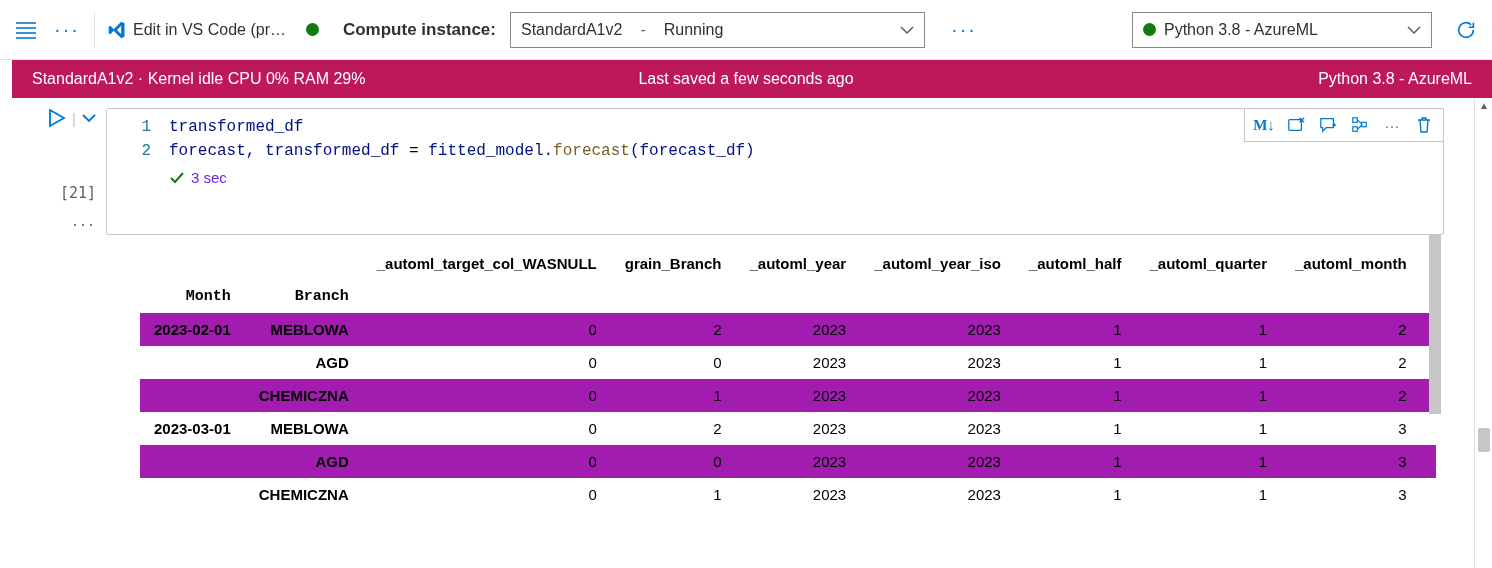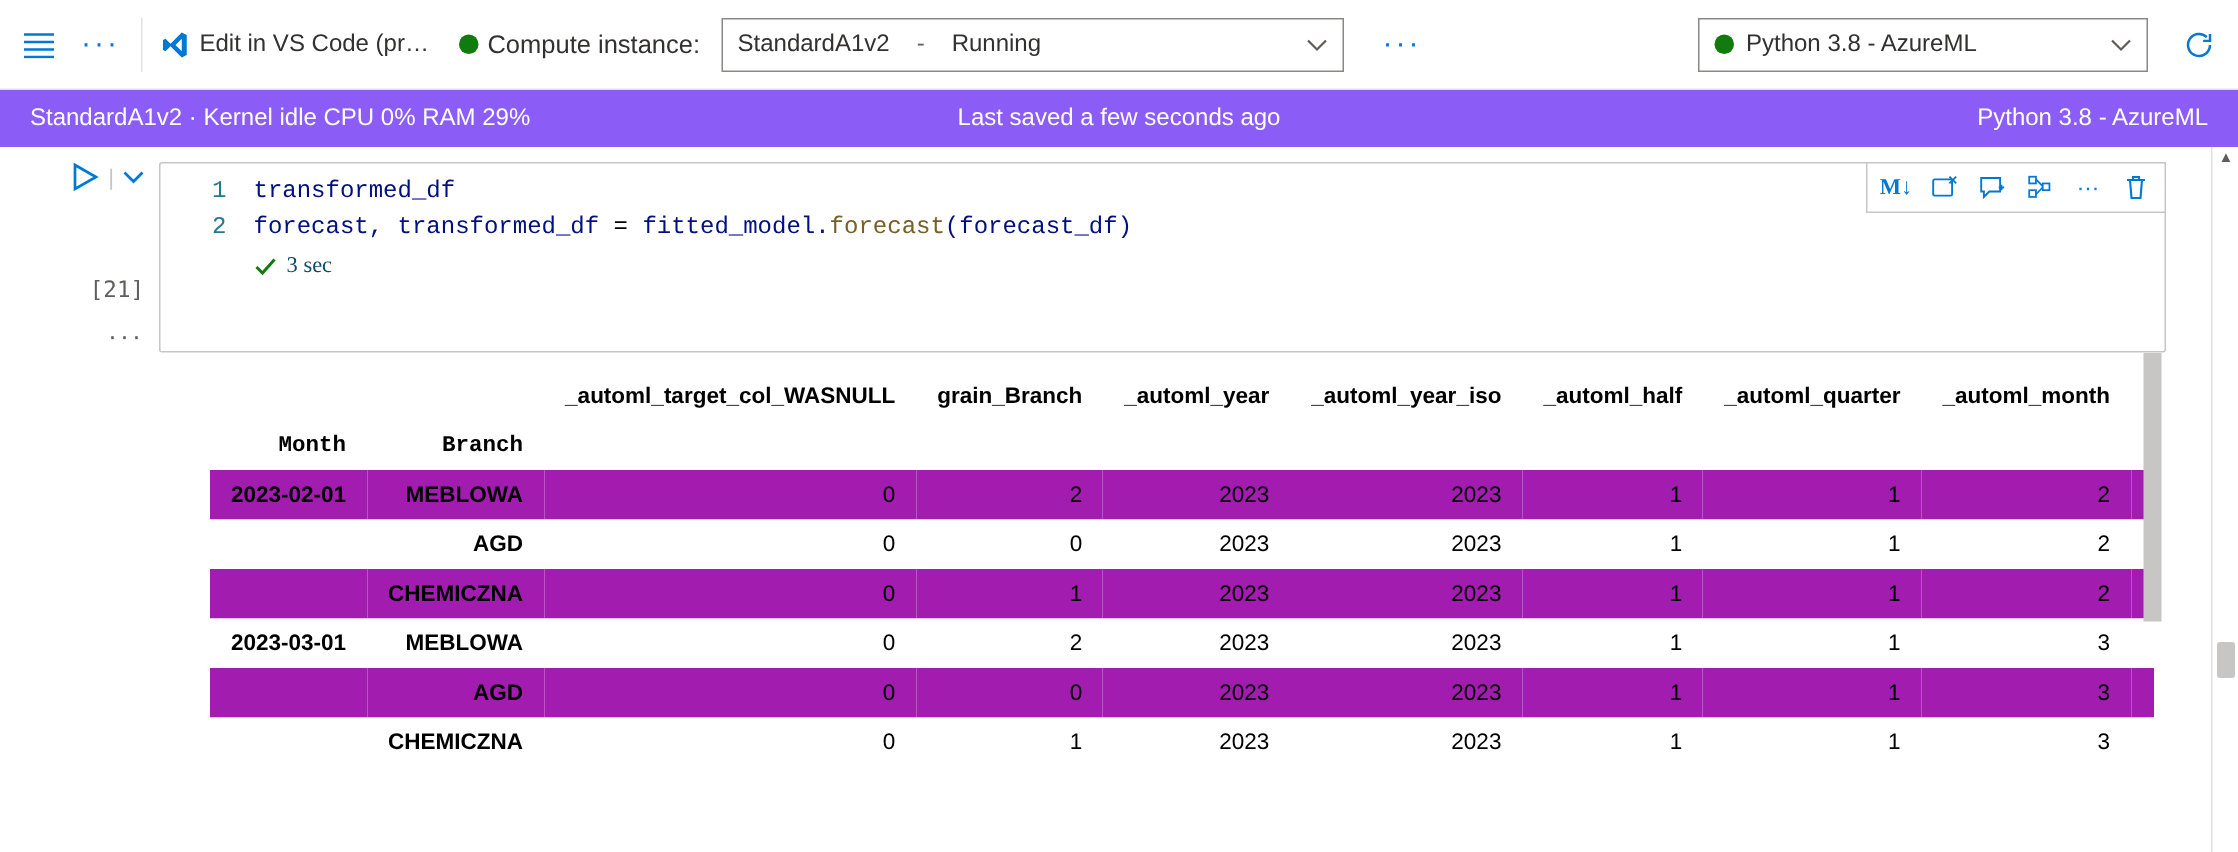--- a/index.html
+++ b/index.html
@@ -4,32 +4,32 @@
 <style>
 * { box-sizing: border-box; margin: 0; padding: 0; }
 html, body { width: 1492px; height: 568px; font-family: "Segoe UI", Arial, sans-serif; font-size: 14px; background: #fff; overflow: hidden; }
 
 
 .top-toolbar { height: 60px; display: flex; align-items: center; padding: 0 8px; gap: 8px; border-bottom: 1px solid #e1e1e1; background: #fff; }
 .top-toolbar .icon-btn { width: 36px; height: 36px; display: flex; align-items: center; justify-content: center; color: #0078d4; cursor: pointer; border-radius: 2px; }
 .vseparator { width: 1px; height: 36px; background: #e1e1e1; margin: 0 4px; }
 .vs-edit { display: flex; align-items: center; gap: 6px; color: #323130; font-size: 16px; white-space: nowrap; max-width: 210px; overflow: hidden; text-overflow: ellipsis; }
 .vscode-logo { color: #0078d4; }
-.compute-label { display: flex; align-items: center; gap: 6px; font-weight: 400; color: #323130; font-size: 17px; margin-left: 12px; }
+.compute-label { display: flex; align-items: center; gap: 24px; font-weight: 700; color: #323130; font-size: 17px; margin-left: 12px; }
 .status-dot { width: 13px; height: 13px; border-radius: 50%; background: #107c10; flex: none; }
 .compute-select { display: flex; align-items: center; justify-content: space-between; border: 1px solid #8a8886; height: 36px; width: 415px; padding: 0 10px; font-size: 16px; color: #323130; margin-left: 6px; cursor: pointer; }
 .compute-select .sep { color: #666; margin: 0 10px; }
 .compute-select-spacer { display:flex; align-items:center; gap:0; }
 .more-dots { display:flex; align-items:center; justify-content:center; width:30px; color:#0078d4; font-size:20px; letter-spacing:2px; cursor:pointer; }
 .kernel-select { display:flex; align-items:center; justify-content:space-between; border:1px solid #8a8886; height:36px; width:300px; padding:0 10px; font-size:16px; color:#323130; margin-left:12px; cursor:pointer; gap:8px;}
 .restart-btn { width:36px; height:36px; display:flex; align-items:center; justify-content:center; color:#0078d4; cursor:pointer; margin-left:8px;}
 .flex-spacer { flex: 1; }
 
 
-.status-bar { height: 38px; background: #8b5cf6; color: #fff; display: flex; align-items: center; padding: 0 20px; font-size: 16px; }
+.status-bar { height: 38px; background: #be185d; color: #fff; display: flex; align-items: center; padding: 0 20px; font-size: 16px; margin-left: 12px; }
 .status-bar .left { display:flex; gap:6px; }
 .status-bar .center { position:absolute; left:50%; transform:translateX(-50%); }
 .status-bar .right { margin-left:auto; }
 
 
 .notebook { display:flex; height: calc(568px - 60px - 38px); }
 .scroll-track-outer { width: 18px; background:#fff; position:relative; border-left:1px solid #e1e1e1;}
 .scroll-track-outer .thumb { position:absolute; left:3px; width:12px; height:24px; background:#c8c6c4; border-radius:2px; top:330px; }
 .scroll-track-outer .arrow-up { position:absolute; top:2px; left:4px; color:#605e5c; font-size:10px;}
 .notebook-body { flex:1; overflow:hidden; position:relative; }
@@ -41,21 +41,21 @@
 .exec-count { font-family: Consolas, monospace; color:#605e5c; margin-top: 50px;}
 .gutter-more { color:#605e5c; font-size:18px; letter-spacing:2px; margin-top:6px; cursor:pointer;}
 
 .cell-main { flex:1; border:1px solid #c8c6c4; border-radius:2px; padding:6px 0 6px 0; margin-right:30px; position:relative; }
 .code-area { display:flex; font-family: Consolas, "Courier New", monospace; font-size:16px; line-height:24px; padding:0 12px; }
 .linenos { color:#237893; text-align:right; padding-right:18px; user-select:none; width:50px;}
 .codeline { white-space:pre; color:#000; }
 .code-fn { color:#001080; }
 .code-op { color:#000; }
 .code-call { color:#795e26; }
-.exec-status { display:flex; align-items:center; gap:6px; padding: 6px 12px 0 62px; color:#0c4a6e; font-size:15px;font-family:Liberation Serif, serif;}
+.exec-status { display:flex; align-items:center; gap:6px; padding: 6px 12px 0 62px; color:#6d28d9; font-size:15px;}
 .check { color:#107c10; }
 
 
 .cell-toolbar { position:absolute; top:-1px; right:-1px; background:#fff; border:1px solid #c8c6c4; display:flex; align-items:center; height:34px; padding:0 4px; gap:2px;}
 .cell-toolbar .tbtn { width:30px; height:30px; display:flex; align-items:center; justify-content:center; color:#0078d4; cursor:pointer; font-size:15px;}
 .cell-toolbar .tbtn.del { color:#0078d4; }
 
 
 .output-area { padding: 12px 30px 0 140px; overflow-x:auto; width: calc(100% - 18px); position:relative;}
 .out-scroll { width: 1296px; overflow-x:auto; overflow-y:hidden;}

